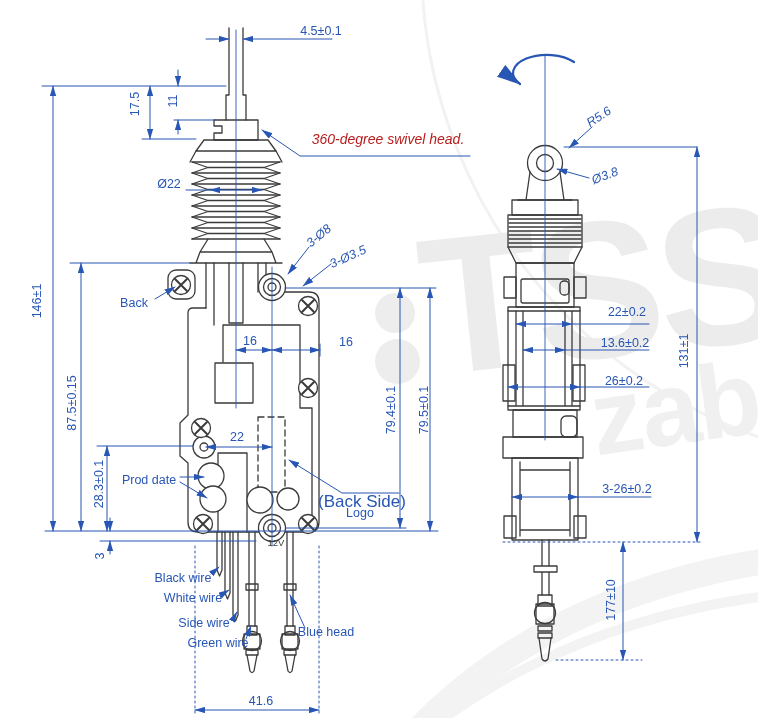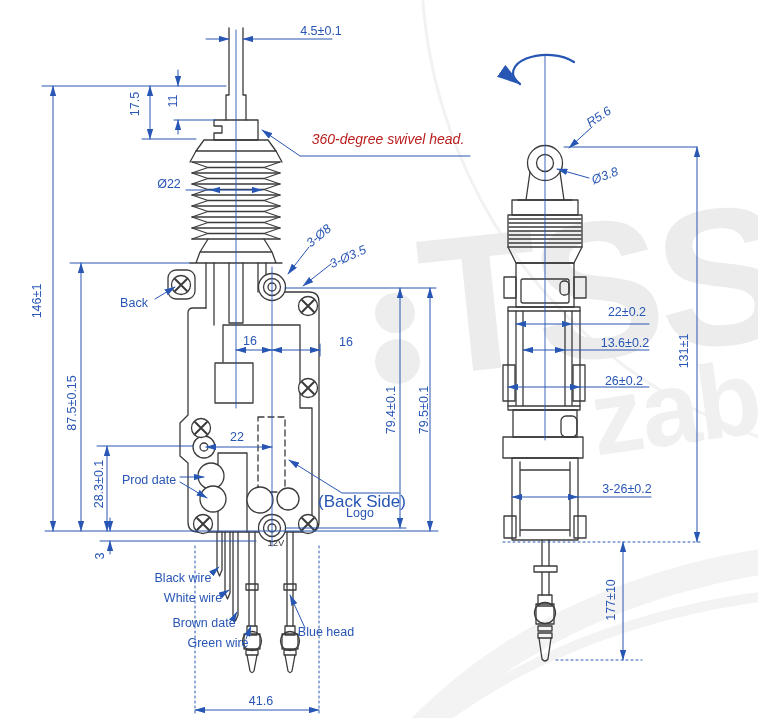--- a/index.html
+++ b/index.html
@@ -260,21 +260,21 @@
   <div class="lbl" style="left:346px;top:342px;">16</div>
   <div class="lbl" style="left:237px;top:437px;text-align:center;">22</div>
   <div class="lbl" style="left:149px;top:480px;">Prod date</div>
   <div class="lbl" style="left:360px;top:481px;margin-top:32px;">Logo</div>
   <div class="lbl small" style="left:362px;top:501px;">(Back Side)</div>
   <div class="lbl tiny" style="left:276px;top:499px;margin-top:44px;">12V</div>
   <div class="lbl vert" style="left:391px;top:410px;">79.4±0.1</div>
   <div class="lbl vert" style="left:424px;top:410px;">79.5±0.1</div>
   <div class="lbl" style="left:183px;top:578px;">Black wire</div>
   <div class="lbl" style="left:193px;top:598px;">White wire</div>
-  <div class="lbl" style="left:204px;top:623px;">Brown date</div>
+  <div class="lbl" style="left:204px;top:623px;">Side wire</div>
   <div class="lbl" style="left:218px;top:643px;">Green wire</div>
   <div class="lbl" style="left:326px;top:632px;">Blue head</div>
   <div class="lbl" style="left:261px;top:701px;text-align:right;">41.6</div>
   <div class="lbl ital" style="left:599px;top:117px;transform:translate(-50%,-50%) rotate(-33deg);">R5.6</div>
   <div class="lbl ital" style="left:605px;top:176px;transform:translate(-50%,-50%) rotate(-20deg);">Ø3.8</div>
   <div class="lbl" style="left:627px;top:312px;">22±0.2</div>
   <div class="lbl" style="left:625px;top:343px;">13.6±0.2</div>
   <div class="lbl" style="left:624px;top:381px;">26±0.2</div>
   <div class="lbl vert" style="left:684px;top:351px;">131±1</div>
   <div class="lbl" style="left:627px;top:489px;">3-26±0.2</div>

